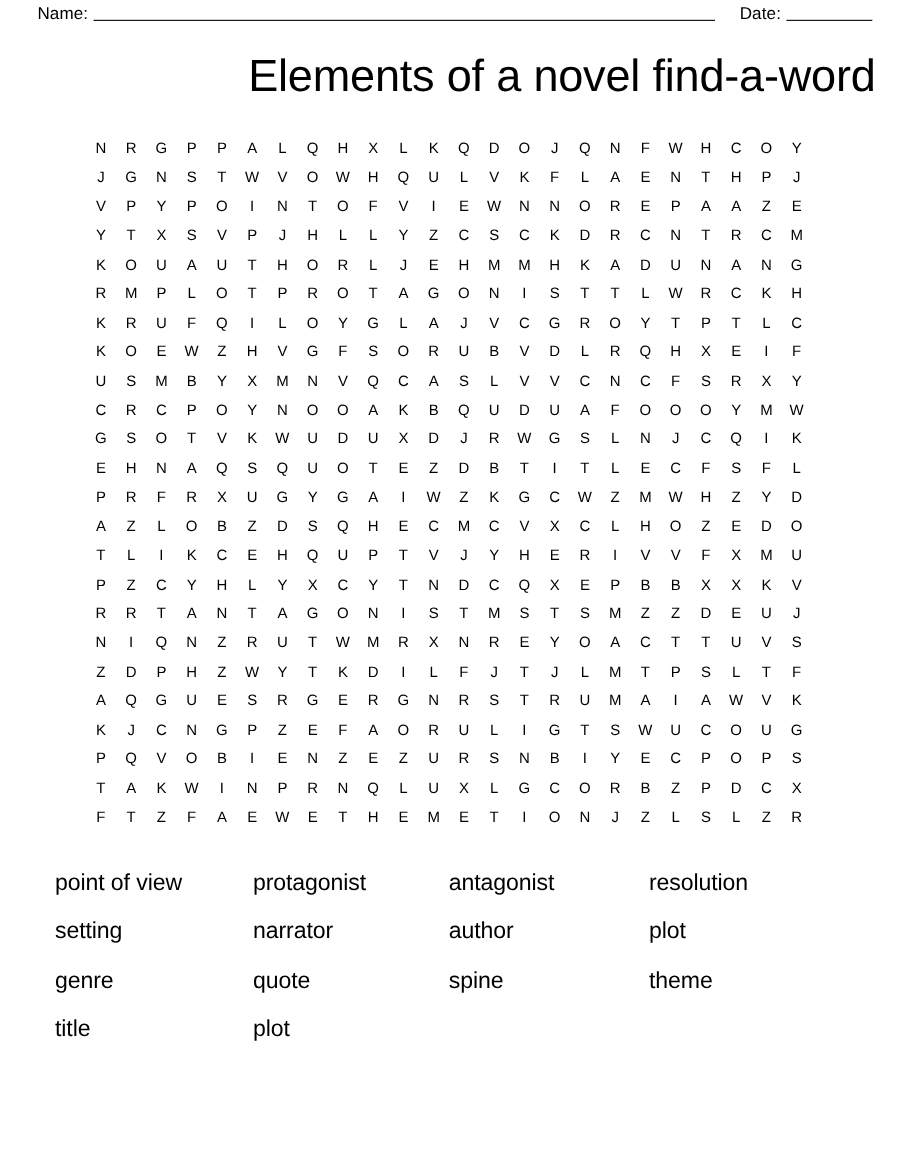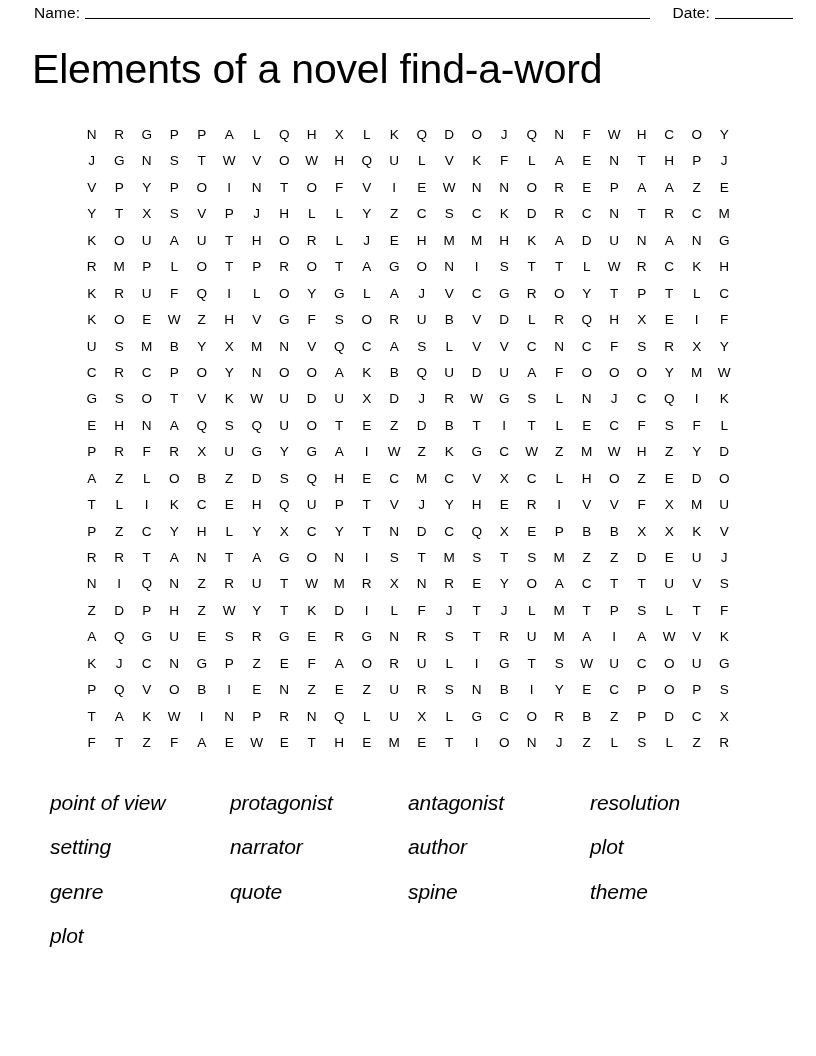--- a/index.html
+++ b/index.html
@@ -33,21 +33,21 @@
     height: 0;
     margin: 0 4px 3px 5px;
     align-self: flex-end;
   }
   .rule-name { flex: 1 1 auto; }
   .rule-date { width: 78px; flex: 0 0 78px; }
   .spacer-mid { width: 18px; flex: 0 0 18px; }
 
   
   .title {
-    text-align: left;
+    text-align: right;
     font-size: 41px;
     font-weight: normal;
     line-height: 1.05;
     margin: 26px 0 0 12px;
     padding: 0 20px;
     letter-spacing: -0.2px;
   }
 
   
   .grid-wrap {
@@ -77,21 +77,21 @@
     grid-template-columns: 180px 178px 182px 204px;
     row-gap: 0;
   }
   .word {
     font-size: 21px;
     line-height: 44.5px;
     height: 44.5px;
     letter-spacing: -0.1px;
     white-space: nowrap;
   }
-  .wl-pad { padding-left: 14px; font-style: italic; }
+  .wl-pad { padding-left: 14px; }
 </style>
 </head>
 <body>
 
 <div class="header-row">
   <span class="field-label">Name:</span>
   <span class="rule rule-name"></span>
   <span class="spacer-mid"></span>
   <span class="field-label">Date:</span>
   <span class="rule rule-date"></span>
@@ -686,14 +686,15 @@
     <div class="word wl-pad">antagonist</div>
     <div class="word wl-pad">resolution</div>
     <div class="word wl-pad">setting</div>
     <div class="word wl-pad">narrator</div>
     <div class="word wl-pad">author</div>
     <div class="word wl-pad">plot</div>
     <div class="word wl-pad">genre</div>
     <div class="word wl-pad">quote</div>
     <div class="word wl-pad">spine</div>
     <div class="word wl-pad">theme</div>
+    <div class="word wl-pad">title</div>
     <div class="word wl-pad">plot</div>
   </div>
 
 </body></html>

